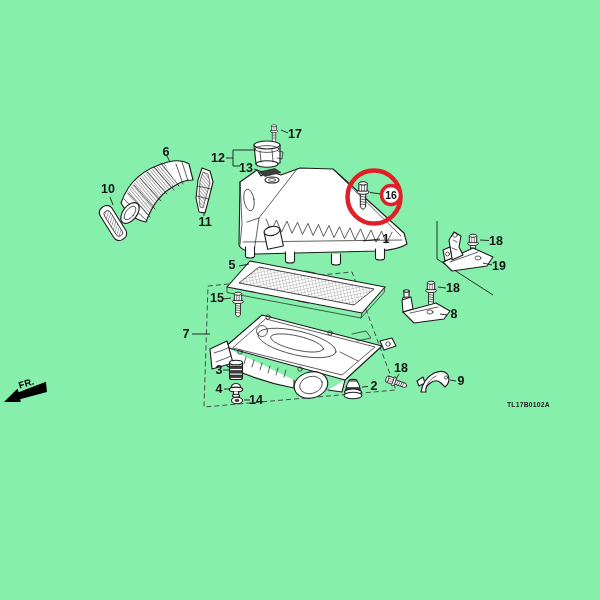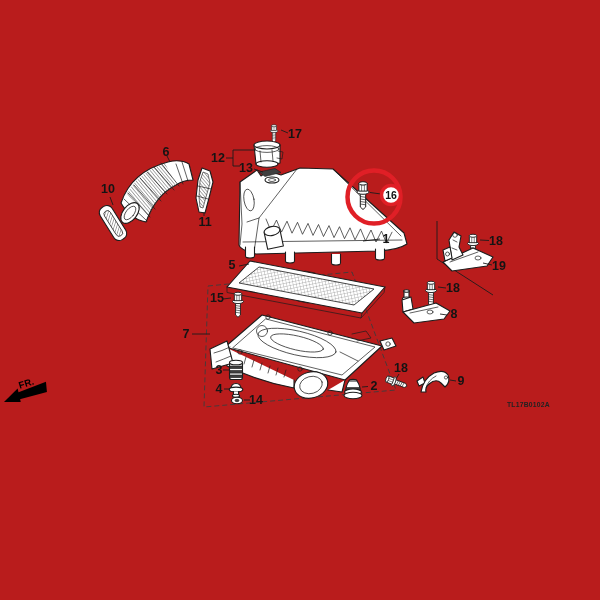--- a/index.html
+++ b/index.html
@@ -1,17 +1,17 @@
 <!DOCTYPE html>
 <html><head>
 <meta charset="utf-8">
 <style>
   html,body{margin:0;padding:0;background:#ffffff;}
   body{width:600px;height:600px;overflow:hidden;}
-  .stage{position:relative;width:600px;height:600px;background:#b91c1c;}
+  .stage{position:relative;width:600px;height:600px;background:#86efac;}
   svg{display:block;}
   text{user-select:none;}
   .callout{font:bold 12.5px "Liberation Sans",sans-serif;fill:#141414;text-anchor:middle;cursor:pointer;}
   .callout-sm{font:bold 10.5px "Liberation Sans",sans-serif;fill:#111;text-anchor:middle;cursor:pointer;}
   .code{font:bold 6.8px "Liberation Sans",sans-serif;fill:#222;letter-spacing:.2px;}
   .fr{font:bold 9.5px "Liberation Sans",sans-serif;fill:#000;}
   .ln{stroke:#1c1c1c;stroke-width:.9;fill:none;}
   .part{fill:#fff;stroke:#1c1c1c;stroke-width:1.1;stroke-linejoin:round;stroke-linecap:round;}
   .det{fill:none;stroke:#1c1c1c;stroke-width:.7;stroke-linecap:round;}
   .dark{fill:#3f3f3f;stroke:#1c1c1c;stroke-width:.6;}

